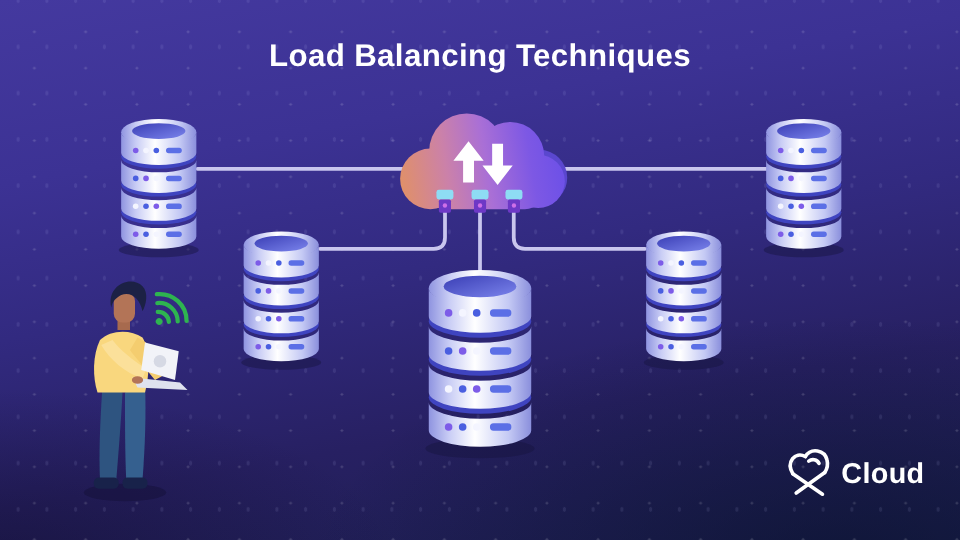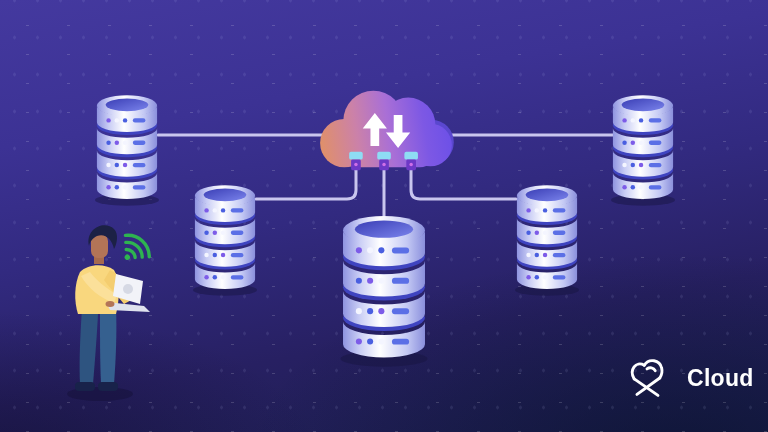--- a/index.html
+++ b/index.html
@@ -25,21 +25,21 @@
   .title{
     position:absolute;top:31px;left:0;width:100%;
     text-align:center;margin:0;
     font-size:25px;font-weight:700;letter-spacing:.3px;
     color:var(--title-text,#ffffff);
   }
   .abs{position:absolute;}
   .lines{position:absolute;inset:0;width:768px;height:432px;}
   .logo{
     position:absolute;left:626px;top:357px;
-    display:flex;align-items:center;gap:19px;
+    display:flex;align-items:center;gap:5px;
   }
   .logo-label{
     color:#ffffff;font-size:23px;font-weight:700;letter-spacing:.3px;
   }
 </style>
 </head>
 <body>
 
 <div class="stage">
 
@@ -90,20 +90,21 @@
             <rect x="40" y="72.8" width="13" height="4.5" rx="2.2" fill="#5b6fe6"></rect>
           <circle cx="15" cy="98" r="2.3" fill="#7d5ce8"></circle>
             <circle cx="23.5" cy="98" r="2.3" fill="#4a5fe0"></circle>
             <circle cx="32" cy="98" r="2.3" fill="#f4f5ff"></circle>
             <rect x="40" y="95.8" width="13" height="4.5" rx="2.2" fill="#5b6fe6"></rect>
         </g>
       </symbol>
     </defs>
   </svg>
 
+  <h1 class="title">Load Balancing Techniques</h1>
 
   <svg class="lines" viewBox="0 0 768 432">
     <g fill="none" stroke="#c9c6ee" stroke-width="3" stroke-linecap="round">
       <path d="M158,135 H614"></path>
       <path d="M356,168 V190 Q356,199 347,199 H256"></path>
       <path d="M384,168 V223"></path>
       <path d="M411,168 V190 Q411,199 420,199 H516"></path>
     </g>
   </svg>
 

